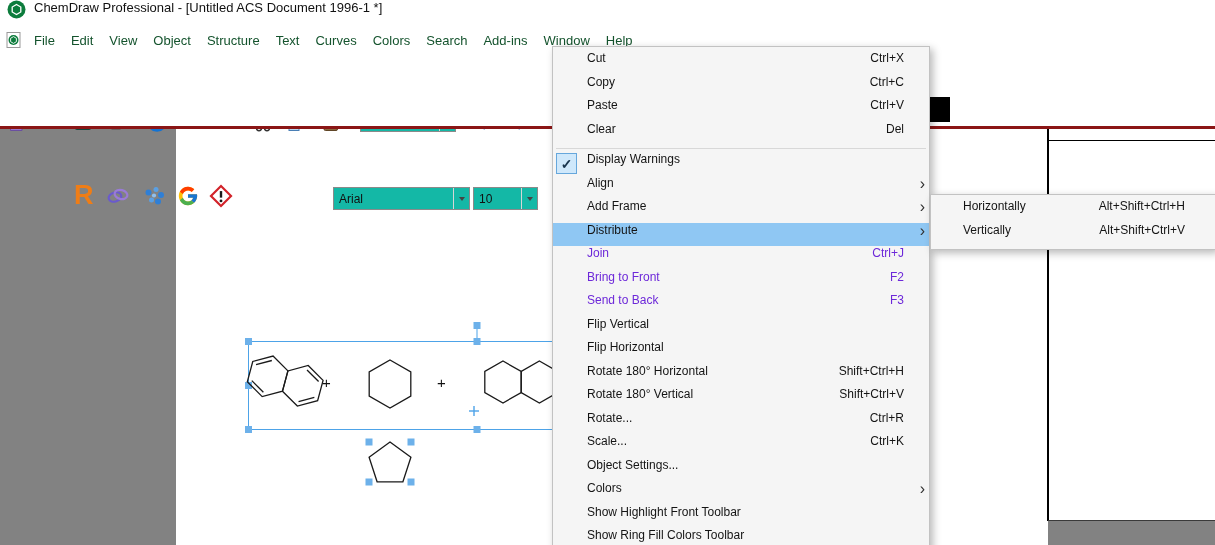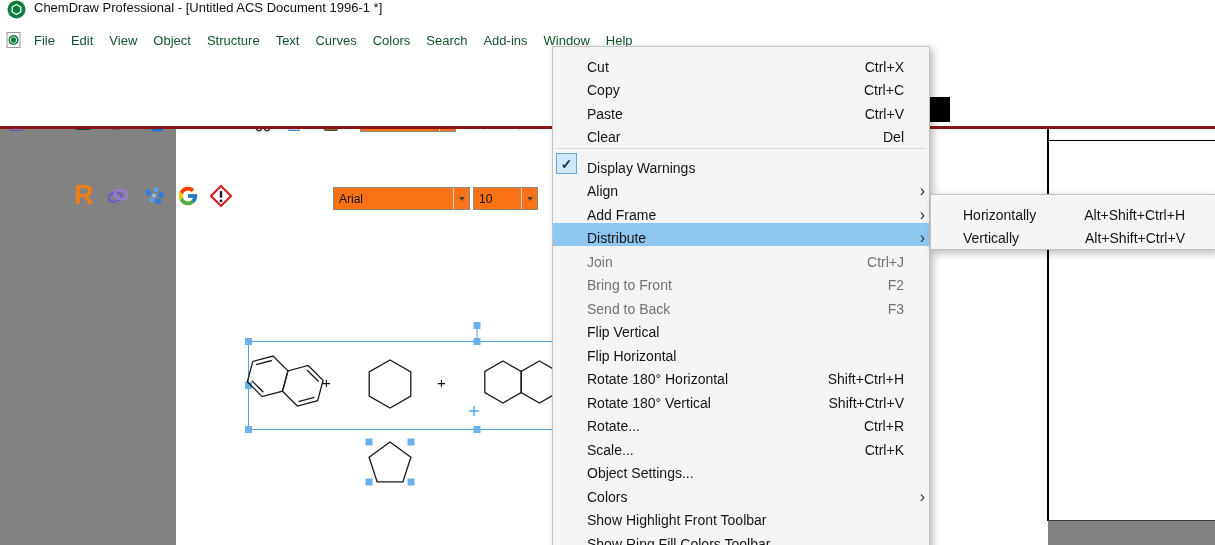--- a/index.html
+++ b/index.html
@@ -22,54 +22,54 @@
   .mdi-btn{position:absolute;top:33px;width:17px;height:15px;display:flex;align-items:center;justify-content:center}
 
   
   .toolbar1{position:absolute;left:0;top:52px;width:100%;height:36px;background:#fff}
   .toolbar2{position:absolute;left:0;top:88px;width:100%;height:38px;background:#fff}
   .tb-icon{position:absolute;width:24px;height:24px}
   .r-logo{position:absolute;left:74px;top:92px;font-size:27px;font-weight:bold;color:#ef7d16;line-height:30px}
   .swatch{position:absolute;left:928px;top:97px;width:22px;height:25px;background:#000;z-index:20}
   .redline{position:absolute;left:0;top:126px;width:100%;height:3px;background:var(--redline,#8b1616)}
 
-  .combo{position:absolute;background:#f97316;border:1px solid #8a8a8a;display:flex;align-items:stretch;font-size:12px;color:#111}
+  .combo{position:absolute;background:#14b8a6;border:1px solid #8a8a8a;display:flex;align-items:stretch;font-size:12px;color:#111}
   .combo .val{padding-left:5px;flex:1;display:flex;align-items:center;white-space:nowrap}
   .combo .arrow-box{width:16px;display:flex;align-items:center;justify-content:center;border-left:1px solid #d6d6d6}
   .tri{width:0;height:0;border-left:3.5px solid transparent;border-right:3.5px solid transparent;border-top:4px solid #444}
 
   
   .workspace{position:absolute;left:0;top:129px;width:1215px;height:416px;background:var(--workspace-gray,#828282)}
   .page{position:absolute;left:176px;top:129px;width:872px;height:416px;background:#fff}
   .vline{position:absolute;left:1047px;top:129px;width:2px;height:392px;background:#000}
   .right-strip{position:absolute;left:1049px;top:129px;width:166px;height:392px;background:#fff}
   .hline-top{position:absolute;left:1049px;top:140px;width:166px;height:1px;background:#000}
   .hline-bottom{position:absolute;left:1048px;top:520px;width:167px;height:1px;background:#3a3a3a}
   .br-gray{position:absolute;left:1048px;top:521px;width:167px;height:24px;background:var(--workspace-gray,#828282)}
 
   .structures{position:absolute;left:0;top:0;z-index:10;pointer-events:none}
   .plus{position:absolute;font-size:15px;color:#111;z-index:11}
 
   
   .menu-panel{position:absolute;left:552px;top:46px;width:378px;height:505px;background:#f5f5f5;border:1px solid #c2c2c2;box-shadow:3px 3px 8px rgba(0,0,0,.28);padding-top:4px;z-index:50}
   .submenu-panel{position:absolute;left:930px;top:194px;width:286px;height:56px;background:#f5f5f5;border:1px solid #c2c2c2;box-shadow:3px 3px 8px rgba(0,0,0,.28);padding-top:4px;z-index:60}
-  .mi{display:flex;align-items:flex-end;height:23.5px;font-size:14px;color:#141414;padding-right:4px;cursor:default}
+  .mi{display:flex;align-items:flex-start;height:23.5px;font-size:12px;color:#141414;padding-right:4px;cursor:default}
   .menu-panel .gutter{width:34px;height:23.5px;display:flex;align-items:center;justify-content:flex-start;padding-left:3px;flex:0 0 auto}
   .submenu-panel .gutter{width:32px;flex:0 0 auto}
   .checkbox{display:none}
   .mi.checked .checkbox{display:flex;width:21px;height:21px;background:#cfe8fb;border:1px solid #66a7dc;align-items:center;justify-content:center}
   .mi.checked .checkbox::before{content:"\2713";font-size:14px;font-weight:bold;color:#18344c}
   .mi .label{white-space:nowrap}
   .mi .short{margin-left:auto;padding-right:8px;white-space:nowrap}
   .submenu-panel .mi .short{padding-right:26px}
   .mi .chev{width:13px;visibility:hidden;text-align:right}
   .mi.has-submenu .chev{visibility:visible}
   .mi .chev::before{content:"\203A";font-size:16px;color:#333;line-height:1}
   .mi.highlight{background:var(--accent-highlight,#8fc7f3)}
-  .mi.disabled .label,.mi.disabled .short{color:#737373}
+  .mi.disabled .label,.mi.disabled .short{color:#6d28d9}
   .menu-sep{height:7px;position:relative}
   .menu-sep::after{content:"";position:absolute;left:3px;right:3px;top:3px;border-top:1px solid #d8d8d8}
 </style>
 </head>
 <body>
 
 <div class="screen">
 
   <div class="workspace"></div>
   <div class="page"></div>

